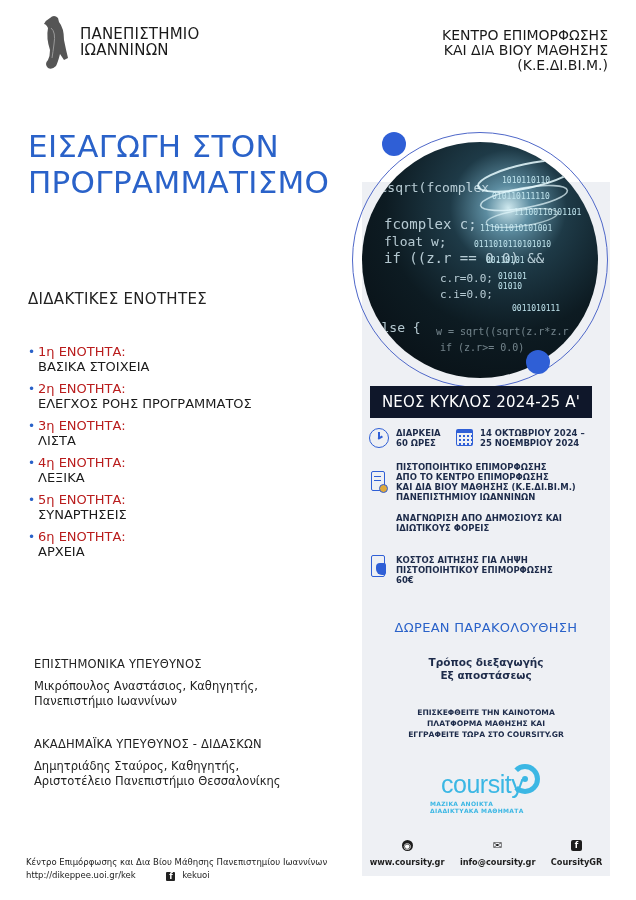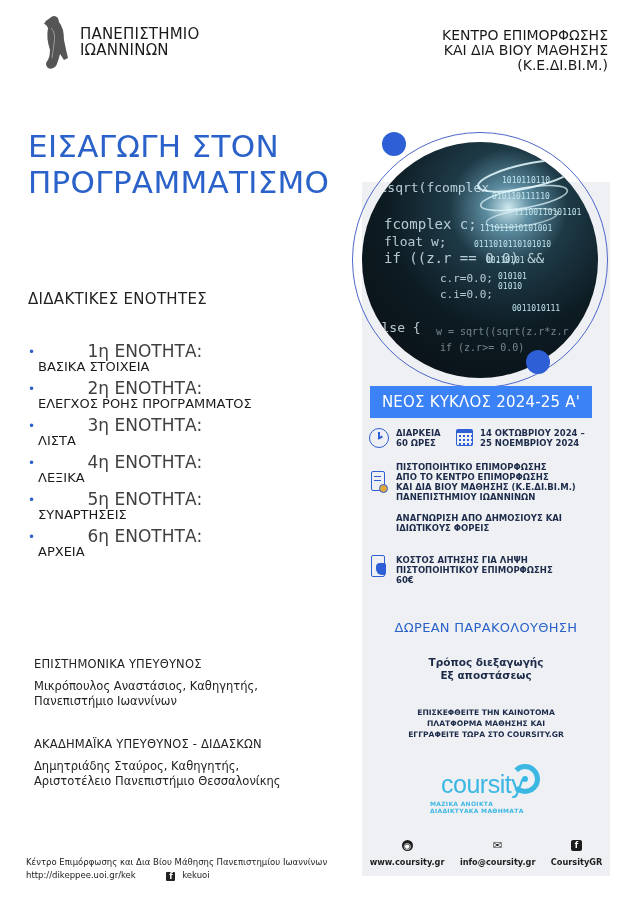--- a/index.html
+++ b/index.html
@@ -14,42 +14,42 @@
   .kek-name { right: 28px; top: 28px; text-align: right; font-size: 14px; line-height: 15px; color: #1a1a1a; }
 
   
   .title { left: 28px; top: 128px; font-size: 31px; line-height: 36px; color: #2a62c9; letter-spacing: 0.3px; }
 
   .units-heading { left: 28px; top: 290px; font-size: 15px; color: #222; letter-spacing: 0.3px; }
 
   .units { left: 28px; top: 344px; list-style: none; }
   .units li { position: relative; padding-left: 10px; margin-bottom: 7px; }
   .units li .bullet { position: absolute; left: 0; top: 1px; color: #2a62c9; font-size: 12px; }
-  .units li .u-num { display: block; color: #404040; font-size: 17px; line-height: 15px; text-align: center; }
+  .units li .u-num { display: block; color: #b91c1c; font-size: 13px; line-height: 15px; }
   .units li .u-name { display: block; color: #1a1a1a; font-size: 13px; line-height: 15px; }
 
   .resp { left: 34px; font-size: 11.5px; line-height: 15px; color: #222; }
   .resp .r-title { display: block; margin-bottom: 7px; letter-spacing: 0.2px; }
   .resp .r-body { display: block; }
 
   .footer-left { left: 26px; top: 856px; font-size: 8.5px; line-height: 13px; color: #222; }
   .footer-left .fb-box { display: inline-block; width: 9px; height: 9px; background: #222; color: #fff; font-size: 8px; line-height: 9px; text-align: center; font-weight: bold; vertical-align: -1px; margin: 0 4px 0 28px; border-radius: 1px; }
 
   
   .panel { left: 362px; top: 182px; width: 248px; height: 694px; background: #eef0f4; }
 
   .hero { left: 352px; top: 132px; width: 256px; height: 256px; }
   .hero-ring { position: absolute; left: 0; top: 0; width: 256px; height: 256px; border: 1.5px solid #4f68c9; border-radius: 50%; }
   .hero-img { position: absolute; left: 10px; top: 10px; width: 236px; height: 236px; border-radius: 50%; overflow: hidden;
     background: radial-gradient(circle at 62% 28%, #cfe9ef 0%, #5c8ca0 10%, #1e3a47 26%, #0d1b22 55%, #070d12 100%); }
   .hero-img .code { position: absolute; font-family: "DejaVu Sans Mono", monospace; color: rgba(210,230,238,0.85); white-space: pre; }
   .hero-dot1 { position: absolute; left: 30px; top: 0px; width: 24px; height: 24px; border-radius: 50%; background: #2f5fd6; }
   .hero-dot2 { position: absolute; left: 174px; top: 218px; width: 24px; height: 24px; border-radius: 50%; background: #2f5fd6; }
 
-  .cycle-banner { left: 370px; top: 386px; width: 222px; height: 32px; background: #3b82f6; color: #fff; font-size: 15px; line-height: 32px; text-align: center; letter-spacing: 0.2px; }
+  .cycle-banner { left: 370px; top: 386px; width: 222px; height: 32px; background: #0f172a; color: #fff; font-size: 15px; line-height: 32px; text-align: center; letter-spacing: 0.2px; }
 
   .info-row { font-size: 8.5px; line-height: 10px; color: #1d2b4a; font-weight: bold; }
   .ic { position: absolute; }
 
   .clock-ic { left: 369px; top: 428px; width: 20px; height: 20px; border: 1.8px solid #2f5fd6; border-radius: 50%; }
   .clock-ic::after { content: ""; position: absolute; left: 8px; top: 3px; width: 1.6px; height: 7px; background: #2f5fd6; }
   .clock-ic::before { content: ""; position: absolute; left: 8px; top: 9px; width: 5px; height: 1.6px; background: #2f5fd6; transform: rotate(-30deg); transform-origin: left; }
 
   .cal-ic { left: 456px; top: 429px; width: 17px; height: 17px; border: 1.5px solid #2f5fd6; border-top: 4px solid #2f5fd6; border-radius: 2px;
     background-image: radial-gradient(#2f5fd6 0.9px, transparent 1.1px); background-size: 4px 4px; background-position: 1px 1px; }

